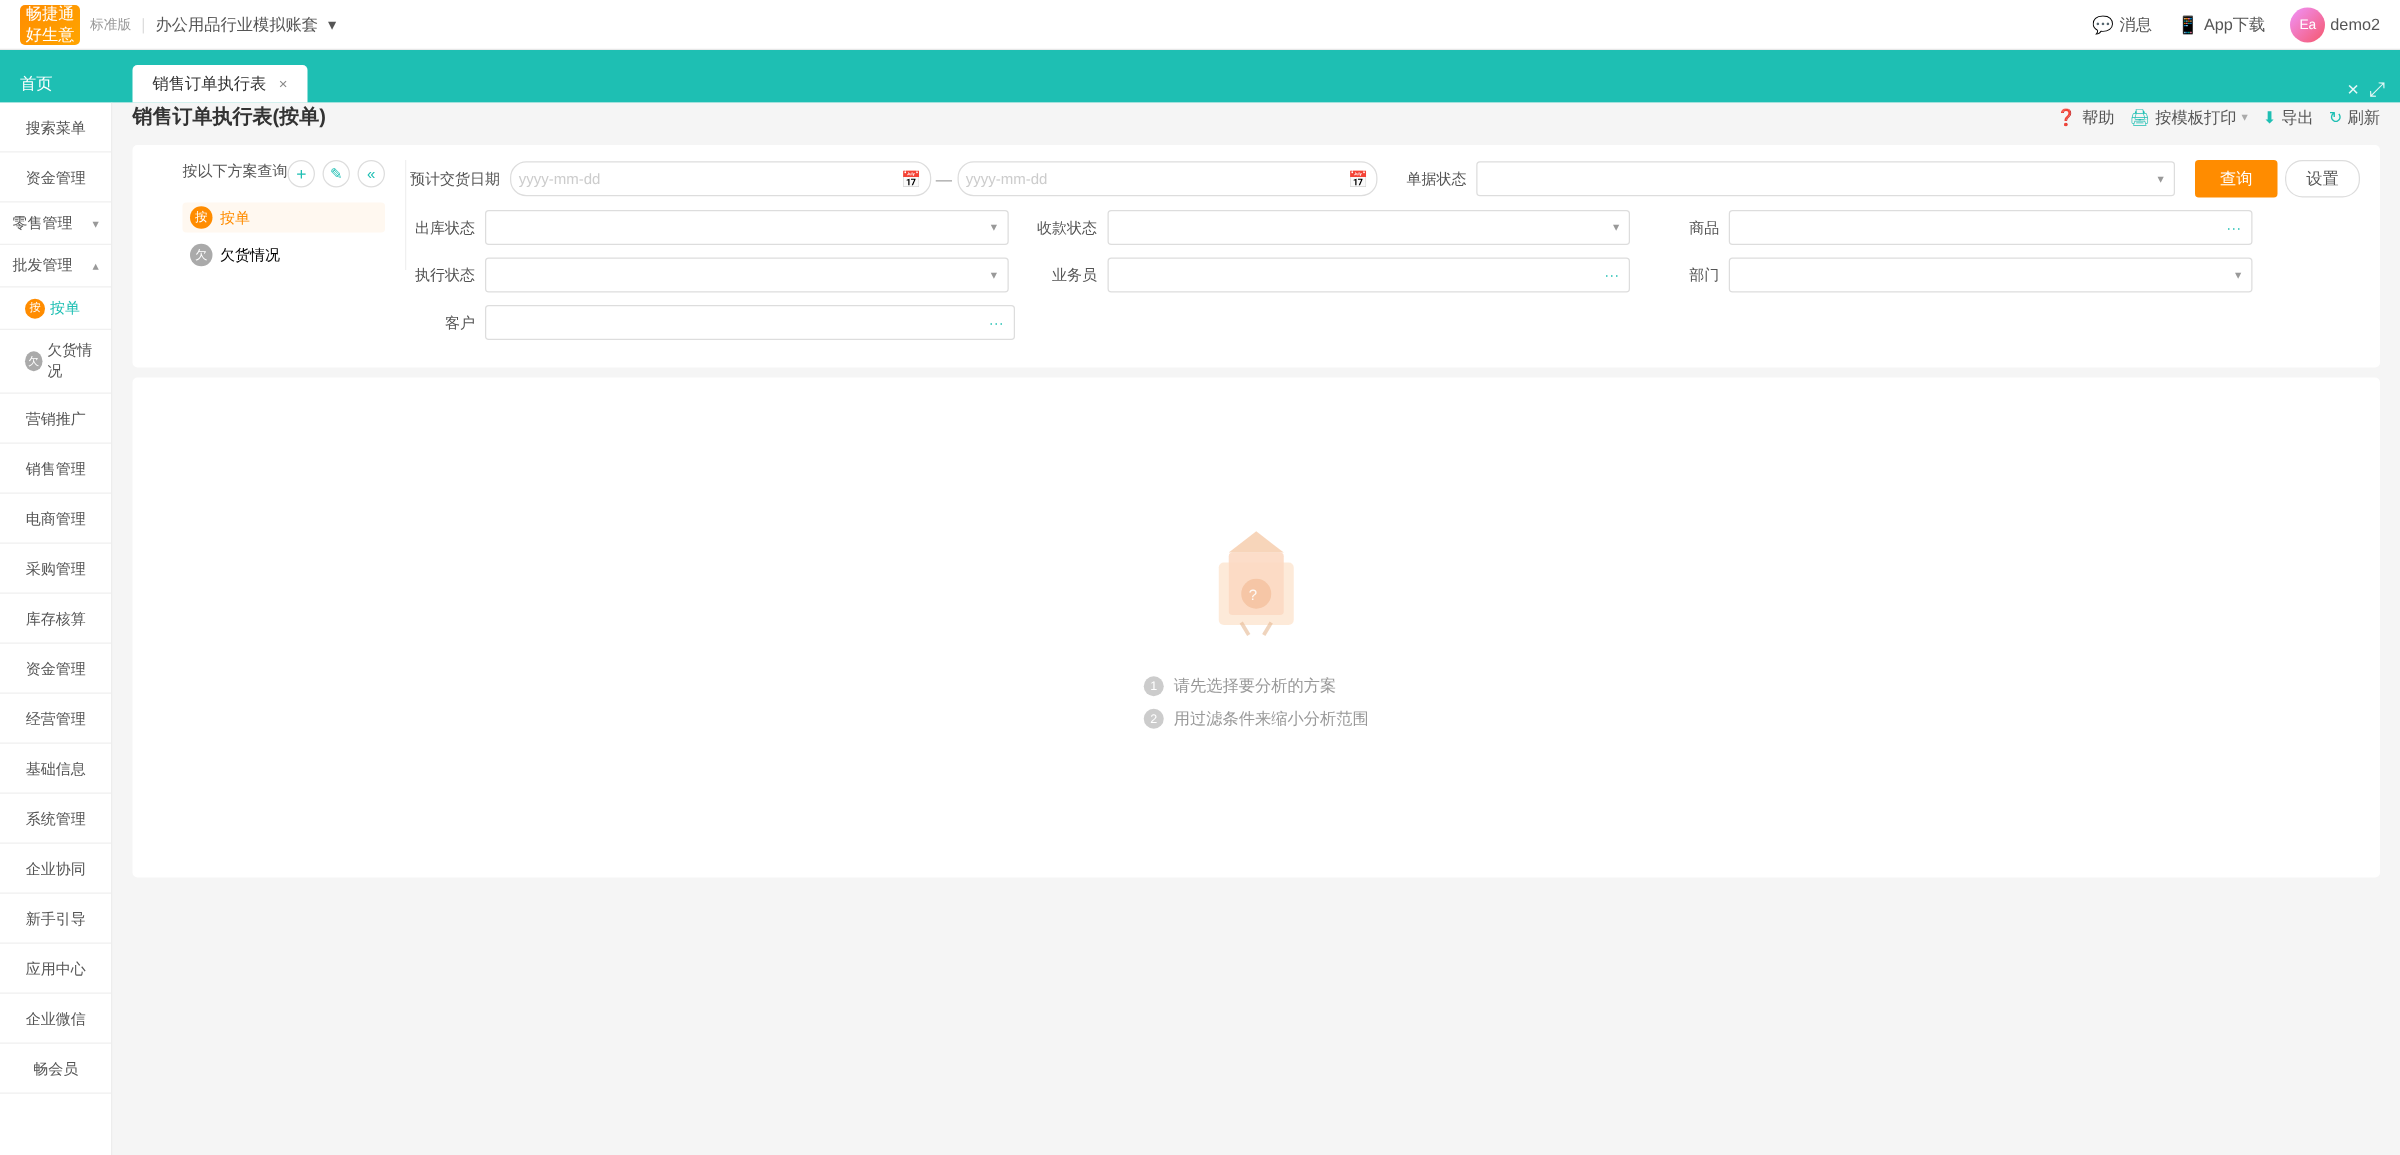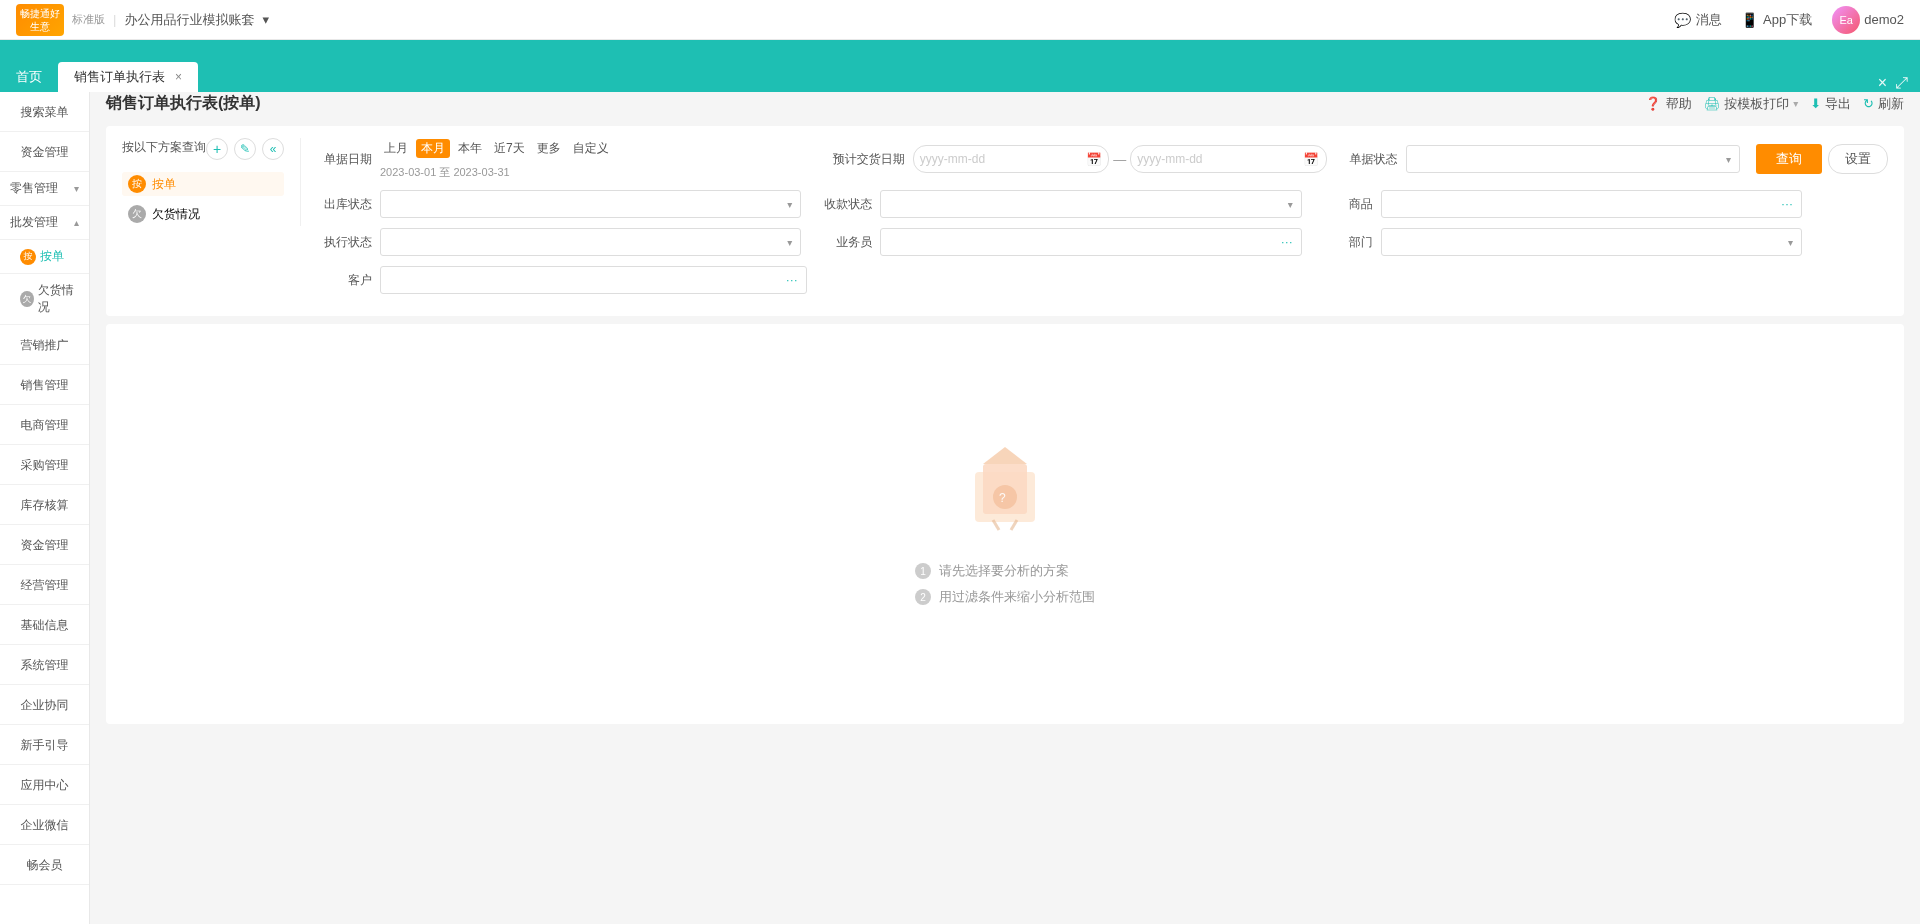--- a/index.html
+++ b/index.html
@@ -30,25 +30,26 @@
     .top-right-item { display: flex; align-items: center; gap: 4px; cursor: pointer; }
     .user-avatar {
       width: 28px; height: 28px; border-radius: 50%;
       background: linear-gradient(135deg, #f093fb, #f5576c);
       display: flex; align-items: center; justify-content: center;
       color: #fff; font-size: 11px;
     }
 
     
     .tab-bar {
-      height: 52px;
+      height: 42px;
       background: #1ebfb3;
       display: flex;
       align-items: flex-end;
       padding: 0 0 0 0;
+      gap: 48px;
     }
     .tab-item {
       height: 30px;
       padding: 0 16px;
       display: flex; align-items: center; gap: 6px;
       cursor: pointer;
       font-size: 13px;
       border-radius: 4px 4px 0 0;
       color: rgba(255,255,255,0.85);
       position: relative;
@@ -133,22 +134,22 @@
 
     
     .filter-panel {
       background: #fff;
       border-radius: 4px;
       padding: 12px 16px;
       margin-bottom: 8px;
     }
     .filter-top {
       display: flex;
-      gap: 16px;
       align-items: flex-start;
+      margin-left: 24px;
     }
     .filter-scheme {
       min-width: 140px;
       display: flex;
       flex-direction: column;
       gap: 6px;
       border-right: 1px solid #f0f0f0;
       padding-right: 16px;
     }
     .scheme-label { font-size: 12px; color: #555; margin-bottom: 4px; }
@@ -269,21 +270,21 @@
     }
 
     .icon-calendar { color: #1ebfb3; font-size: 13px; }
   </style>
 </head>
 <body>
 
 <div class="top-header">
   <div class="top-left">
     <div class="brand-logo">
-      <span style="font-size:10px;line-height:1.3">畅捷通好生意</span>
+      <span style="font-size:13px;line-height:1.3">畅捷通好生意</span>
     </div>
     <span style="font-size:11px;color:#999;">标准版</span>
     <span style="color:#ddd;">|</span>
     <span class="app-title">办公用品行业模拟账套</span>
     <span class="header-dropdown">
       <span>▾</span>
     </span>
   </div>
   <div class="top-right">
     <div class="top-right-item">
@@ -442,34 +443,20 @@
             <div class="scheme-item">
               <span class="scheme-icon gray">欠</span>
               <span>欠货情况</span>
             </div>
           </div>
 
           <div class="filter-fields">
 
             <div class="filter-row">
 
-              <div class="filter-field" style="flex:2.5;">
-                <span class="field-label">单据日期</span>
-                <div style="flex:1;display:flex;flex-direction:column;gap:4px;">
-                  <div class="date-tabs">
-                    <span class="date-tab">上月</span>
-                    <span class="date-tab active">本月</span>
-                    <span class="date-tab">本年</span>
-                    <span class="date-tab">近7天</span>
-                    <span class="date-tab">更多</span>
-                    <span class="date-tab">自定义</span>
-                  </div>
-                  <div style="font-size:11px;color:#999;">2023-03-01 至 2023-03-31</div>
-                </div>
-              </div>
 
               <div class="filter-field" style="flex:2.5;">
                 <span class="field-label" style="min-width:75px;">预计交货日期</span>
                 <div class="date-range">
                   <div class="date-input">
                     <span style="color:#ccc;">yyyy-mm-dd</span>
                     <span class="icon-calendar">📅</span>
                   </div>
                   <span class="date-sep">—</span>
                   <div class="date-input">

